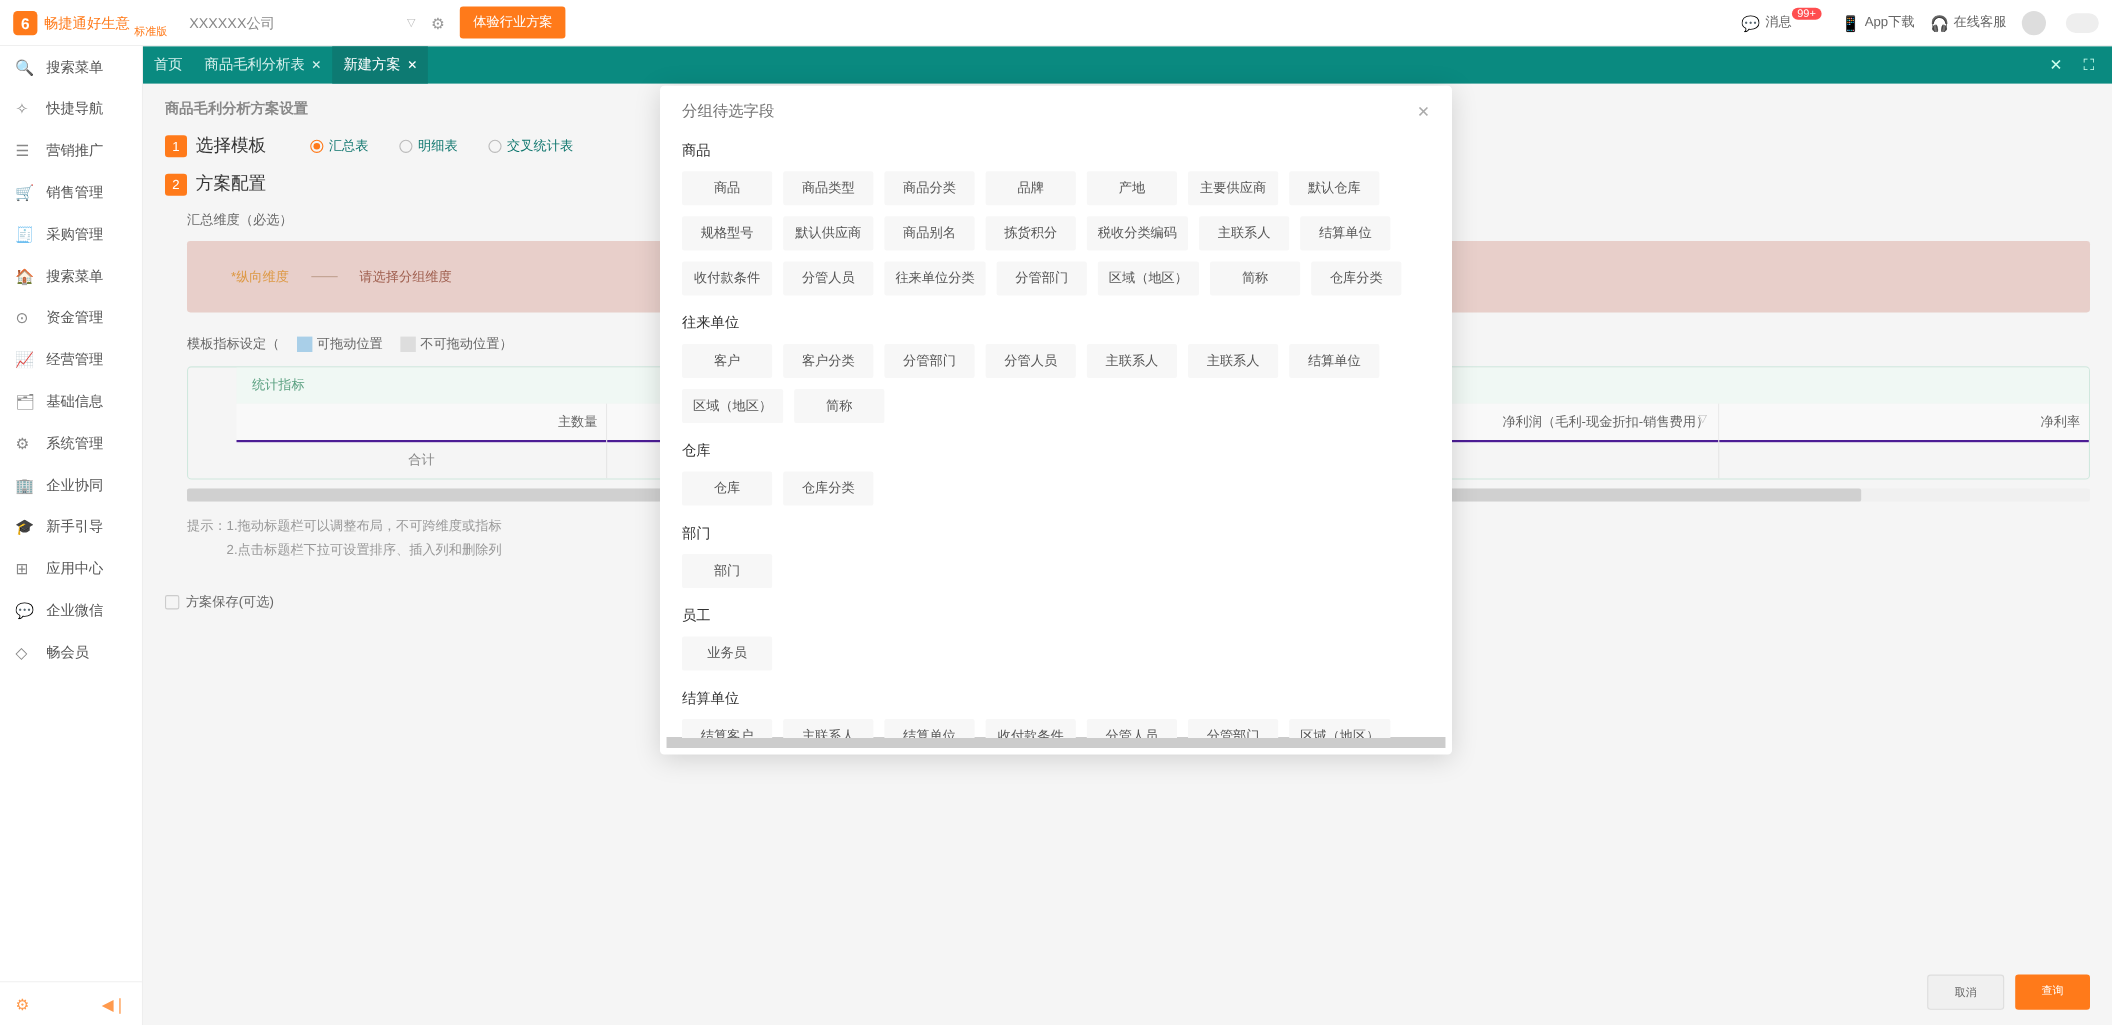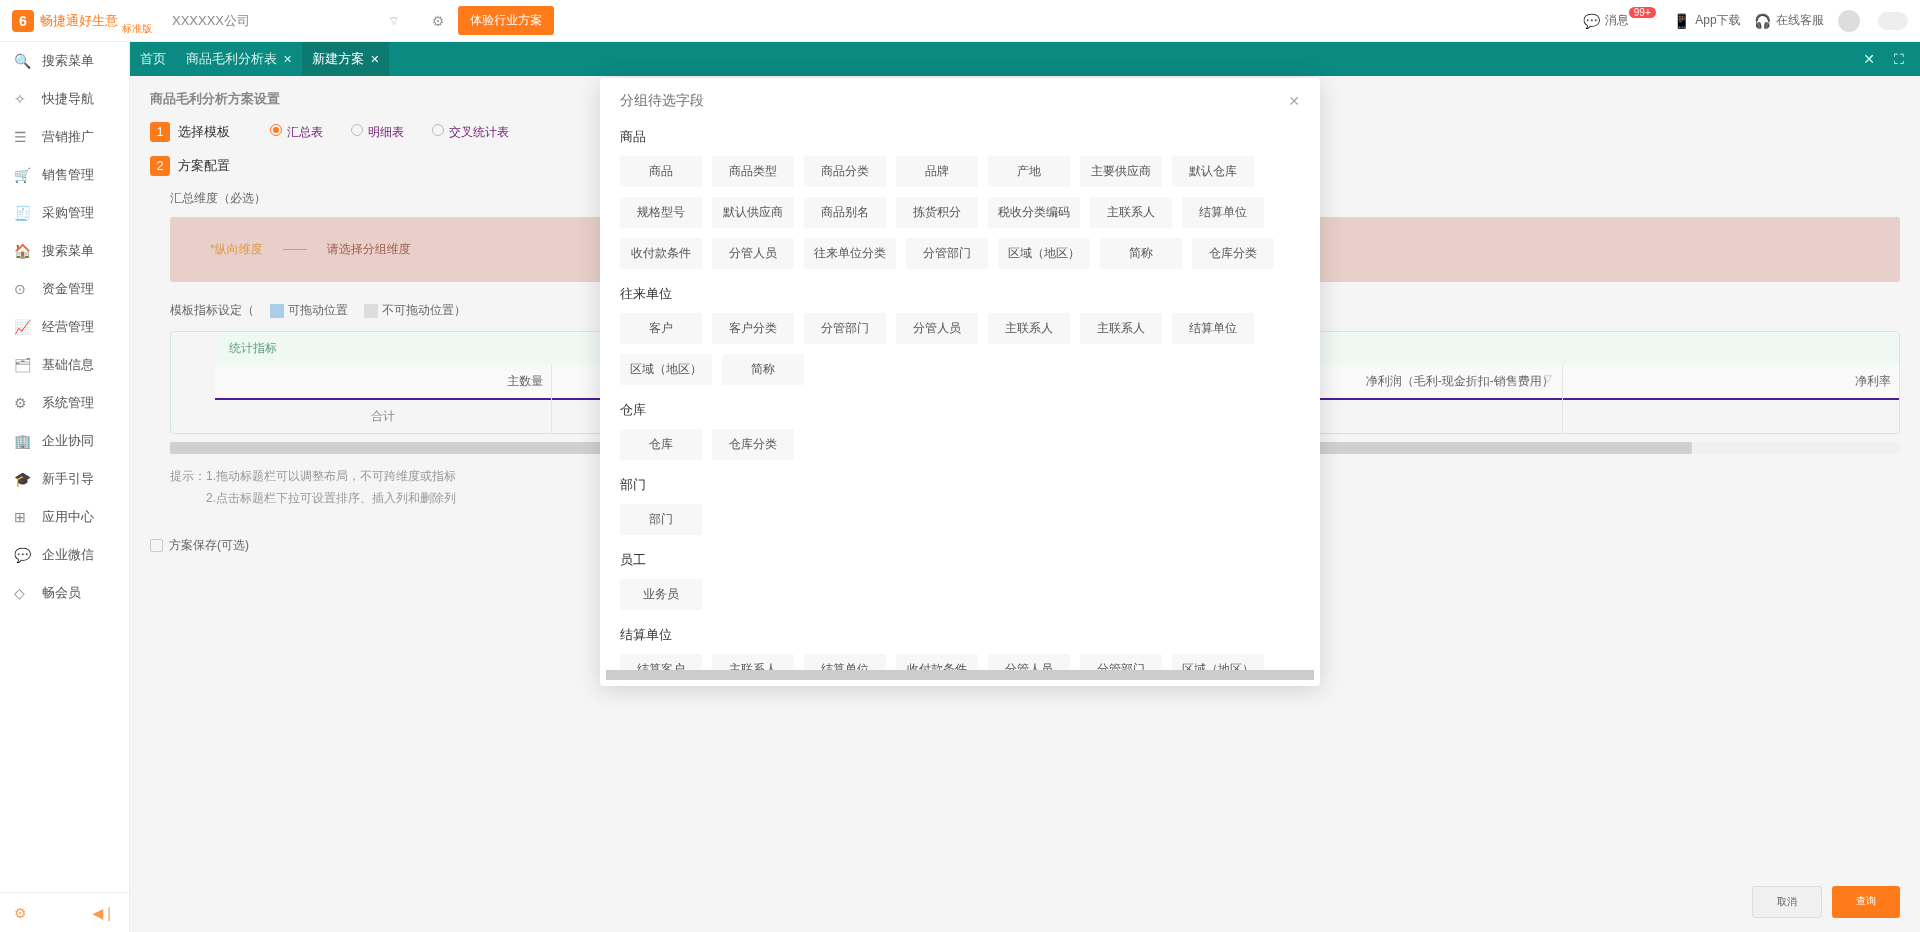--- a/index.html
+++ b/index.html
@@ -4,21 +4,21 @@
 <style>
 * { margin: 0; padding: 0; box-sizing: border-box; }
 body { font-family: "Microsoft YaHei", Arial, sans-serif; font-size: 12px; color: #333; background: #fff; overflow: hidden; }
 
 
 .top-header { height: 42px; display: flex; align-items: center; border-bottom: 1px solid #eee; padding: 0 12px; }
 .logo-area { display: flex; align-items: center; }
 .logo-icon { width: 22px; height: 22px; background: #ff7a1a; border-radius: 4px; display: flex; align-items: center; justify-content: center; color: #fff; font-weight: bold; font-size: 14px; }
 .logo-text { margin-left: 6px; color: #ff7a1a; font-size: 13px; font-weight: 500; }
 .logo-sub { color: #ff7a1a; font-size: 10px; margin-left: 4px; position: relative; top: 8px; }
-.company-sel { margin-left: 20px; display: flex; align-items: center; color: #888; gap: 20px; }
+.company-sel { margin-left: 20px; display: flex; align-items: center; color: #888; }
 .company-name { font-size: 13px; }
 .chevron-down { margin-left: 120px; color: #bbb; font-size: 10px; }
 .gear-icon { margin-left: 14px; color: #999; font-size: 14px; }
 .trial-btn { margin-left: 14px; background: #ff7a1a; color: #fff; padding: 6px 12px; border-radius: 3px; font-size: 12px; cursor: pointer; }
 .header-right { margin-left: auto; display: flex; align-items: center; gap: 14px; color: #666; font-size: 12px; }
 .header-item { display: flex; align-items: center; gap: 4px; cursor: pointer; }
 .header-item .ico { font-size: 14px; color: #888; }
 .badge { background: #ff4d4f; color: #fff; border-radius: 8px; padding: 0 5px; font-size: 10px; position: relative; top: -8px; left: -4px; }
 .avatar { width: 22px; height: 22px; background: #ddd; border-radius: 50%; display: inline-block; }
 .avatar-pill { width: 30px; height: 18px; background: #eee; border-radius: 9px; display: inline-block; margin-left: 4px; }
@@ -36,23 +36,23 @@
 .tab .close { margin-left: 6px; font-size: 11px; }
 .tab.active { background: #0d7a72; color: #fff; }
 .tabs-right { margin-left: auto; display: flex; gap: 8px; padding-right: 10px; color: #cfe; }
 .tabs-right .ico { width: 22px; height: 22px; display: flex; align-items: center; justify-content: center; cursor: pointer; font-size: 14px; }
 
 .content { padding: 14px 20px; height: calc(100% - 34px); position: relative; }
 .breadcrumb { color: #888; font-size: 13px; margin-bottom: 14px; font-weight: bold; }
 
 .step-row { display: flex; align-items: center; margin-bottom: 14px; }
 .step-num { width: 20px; height: 20px; background: #ff7a1a; color: #fff; border-radius: 3px; display: flex; align-items: center; justify-content: center; font-size: 12px; margin-right: 8px; }
-.step-label { color: #333; font-size: 13px; font-weight: 500; }
+.step-label { color: #333; font-size: 16px; font-weight: 500; }
 .template-opts { margin-left: 40px; display: flex; gap: 28px; }
-.radio { display: flex; align-items: flex-start; gap: 5px; color: #701a75; cursor: pointer; }
+.radio { display: flex; align-items: center; gap: 5px; color: #0f766e; cursor: pointer; }
 .radio .circle { width: 12px; height: 12px; border: 1px solid #bbb; border-radius: 50%; display: inline-block; position: relative; }
 .radio.sel .circle { border-color: #ff7a1a; }
 .radio.sel .circle::after { content: ""; width: 6px; height: 6px; background: #ff7a1a; border-radius: 50%; position: absolute; top: 2px; left: 2px; }
 
 .cfg-area { padding-left: 20px; }
 .cfg-title { color: #666; font-size: 12px; margin-bottom: 10px; }
 .drop-zone { background: #e8cfca; border-radius: 3px; padding: 24px 40px; display: flex; align-items: center; gap: 20px; color: #a06050; font-size: 12px; }
 .drop-zone .req { color: #d94; }
 .drop-zone .line { border-top: 1px solid #c0a090; width: 24px; }
 

